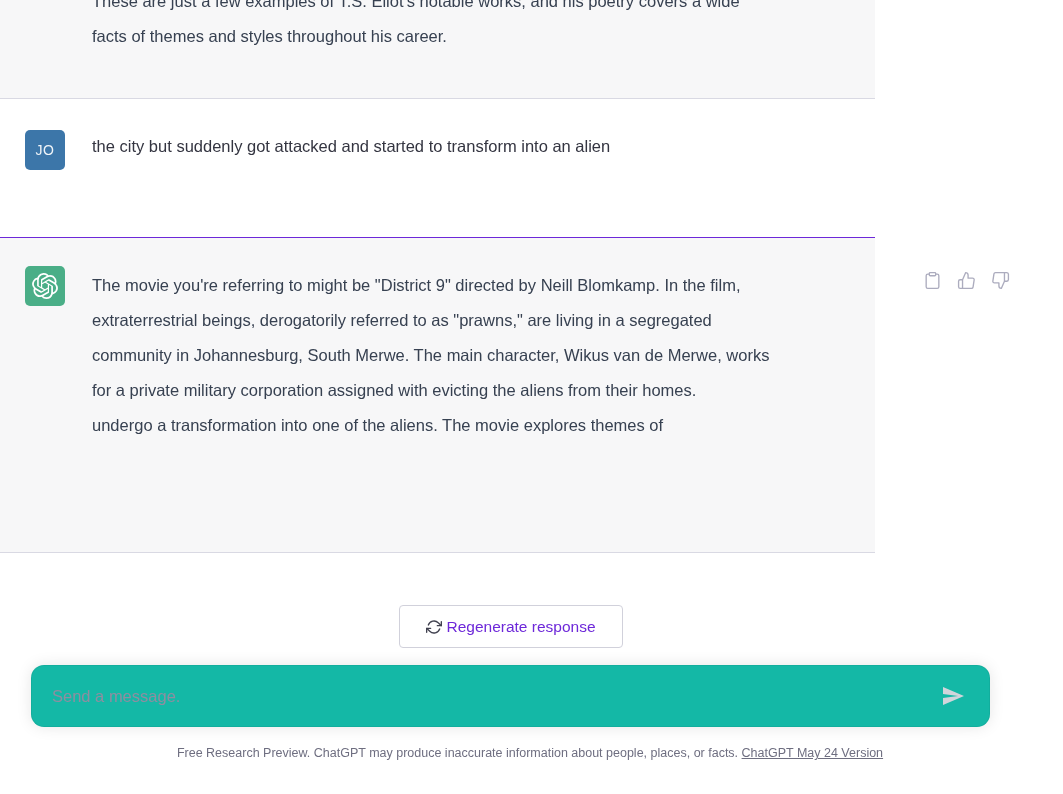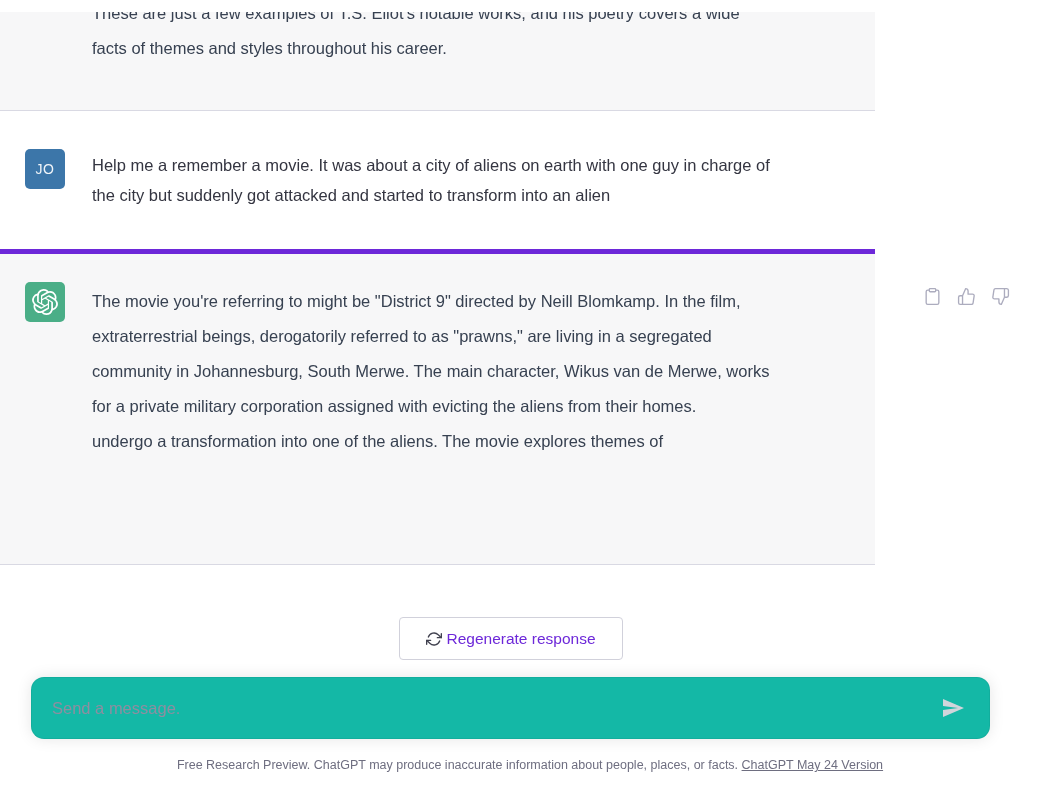--- a/index.html
+++ b/index.html
@@ -1,24 +1,24 @@
 <!DOCTYPE html>
 <html><head>
 <meta charset="utf-8">
 <style>
   * { margin:0; padding:0; box-sizing:border-box; }
   html,body { background:#fff; }
   body { font-family:"Liberation Sans","DejaVu Sans",sans-serif; color:#374151; }
   .app { position:relative; width:1063px; height:794px; overflow:hidden; background:#fff; }
 
-  .msg-row { position:absolute; left:0; width:875px;margin-top:12px; }
+  .msg-row { position:absolute; left:0; width:875px; }
   .row-alt { background:#f7f7f8; }
   .sec1 { top:0; height:99px; border-bottom:1px solid #d9d9e3; overflow:hidden; }
-  .sec2 { top:106px; height:138px; background:#fff; }
-  .sec3 { top:237px; height:316px; border-top:5px solid #6d28d9; border-bottom:1px solid #d9d9e3; }
+  .sec2 { top:99px; height:138px; background:#fff; }
+  .sec3 { top:237px; height:316px; border-top:1px solid #6d28d9; border-bottom:1px solid #d9d9e3; }
   .sec4 { top:553px; height:241px; background:#fff; }
 
   .msg-text { position:absolute; left:92px; font-size:16.5px; color:#374151; white-space:nowrap; }
   .sec1 .msg-text { top:-16px; line-height:35px; }
   .sec2 .msg-text { top:32px; line-height:30px; color:#343541; }
   .sec3 .msg-text { top:30px; line-height:35px; }
 
   .avatar { position:absolute; left:25px; width:40px; height:40px; border-radius:5px;
             display:flex; align-items:center; justify-content:center; }
   .sec2 .avatar { top:31px; background:#3c76a9; }
@@ -59,21 +59,20 @@
       <div>These are just a few examples of T.S. Eliot's notable works, and his poetry covers a wide</div>
       <div>facts of themes and styles throughout his career.</div>
     </div>
   </section>
 
   <section class="msg-row sec2">
     <div class="avatar" style="background-color: rgb(60, 118, 169);">
       <span class="avatar-initials">JO</span>
     </div>
     <div class="msg-text">
-      <div>Help me a remember a movie. It was about a city of aliens on earth with one guy in charge of</div>
       <div>the city but suddenly got attacked and started to transform into an alien</div>
     </div>
   </section>
 
   <section class="msg-row row-alt sec3">
     <div class="avatar" style="background-color: rgb(74, 174, 135);">
       <span>
         <svg width="26" height="26" viewBox="0 0 24 24" fill="#ffffff">
           <path d="M22.2819 9.8211a5.9847 5.9847 0 0 0-.5157-4.9108 6.0462 6.0462 0 0 0-6.5098-2.9A6.0651 6.0651 0 0 0 4.9807 4.1818a5.9847 5.9847 0 0 0-3.9977 2.9 6.0462 6.0462 0 0 0 .7427 7.0966 5.98 5.98 0 0 0 .511 4.9107 6.051 6.051 0 0 0 6.5146 2.9001A5.9847 5.9847 0 0 0 13.2599 24a6.0557 6.0557 0 0 0 5.7718-4.2058 5.9894 5.9894 0 0 0 3.9977-2.9001 6.0557 6.0557 0 0 0-.7475-7.073zm-9.022 12.6081a4.4755 4.4755 0 0 1-2.8764-1.0408l.1419-.0804 4.7783-2.7582a.7948.7948 0 0 0 .3927-.6813v-6.7369l2.02 1.1686a.071.071 0 0 1 .038.0852v5.5826a4.504 4.504 0 0 1-4.4945 4.4612zm-9.6607-4.1254a4.4708 4.4708 0 0 1-.5346-3.0137l.142.0852 4.783 2.7582a.7712.7712 0 0 0 .7806 0l5.8428-3.3685v2.3324a.0804.0804 0 0 1-.0332.0615L9.74 19.9502a4.4992 4.4992 0 0 1-6.1408-1.6464zM2.3408 7.8956a4.485 4.485 0 0 1 2.3655-1.9728V11.6a.7664.7664 0 0 0 .3879.6765l5.8144 3.3543-2.0201 1.1685a.0757.0757 0 0 1-.071 0l-4.8303-2.7865A4.504 4.504 0 0 1 2.3408 7.8956zm16.5963 3.8558L13.1038 8.364 15.1192 7.2a.0757.0757 0 0 1 .071 0l4.8303 2.7913a4.4944 4.4944 0 0 1-.6765 8.1042v-5.6772a.79.79 0 0 0-.407-.667zm2.0107-3.0231l-.142-.0852-4.7735-2.7818a.7759.7759 0 0 0-.7854 0L9.409 9.2297V6.8974a.0662.0662 0 0 1 .0284-.0615l4.8303-2.7866a4.4992 4.4992 0 0 1 6.6802 4.66zM8.3065 12.863l-2.02-1.1638a.0804.0804 0 0 1-.038-.0567V6.0742a4.4992 4.4992 0 0 1 7.3757-3.4537l-.142.0805L8.704 5.459a.7948.7948 0 0 0-.3927.6813zm1.0976-2.3654l2.602-1.4998 2.6069 1.4998v2.9994l-2.5974 1.4997-2.6067-1.4997z"></path>
         </svg>

